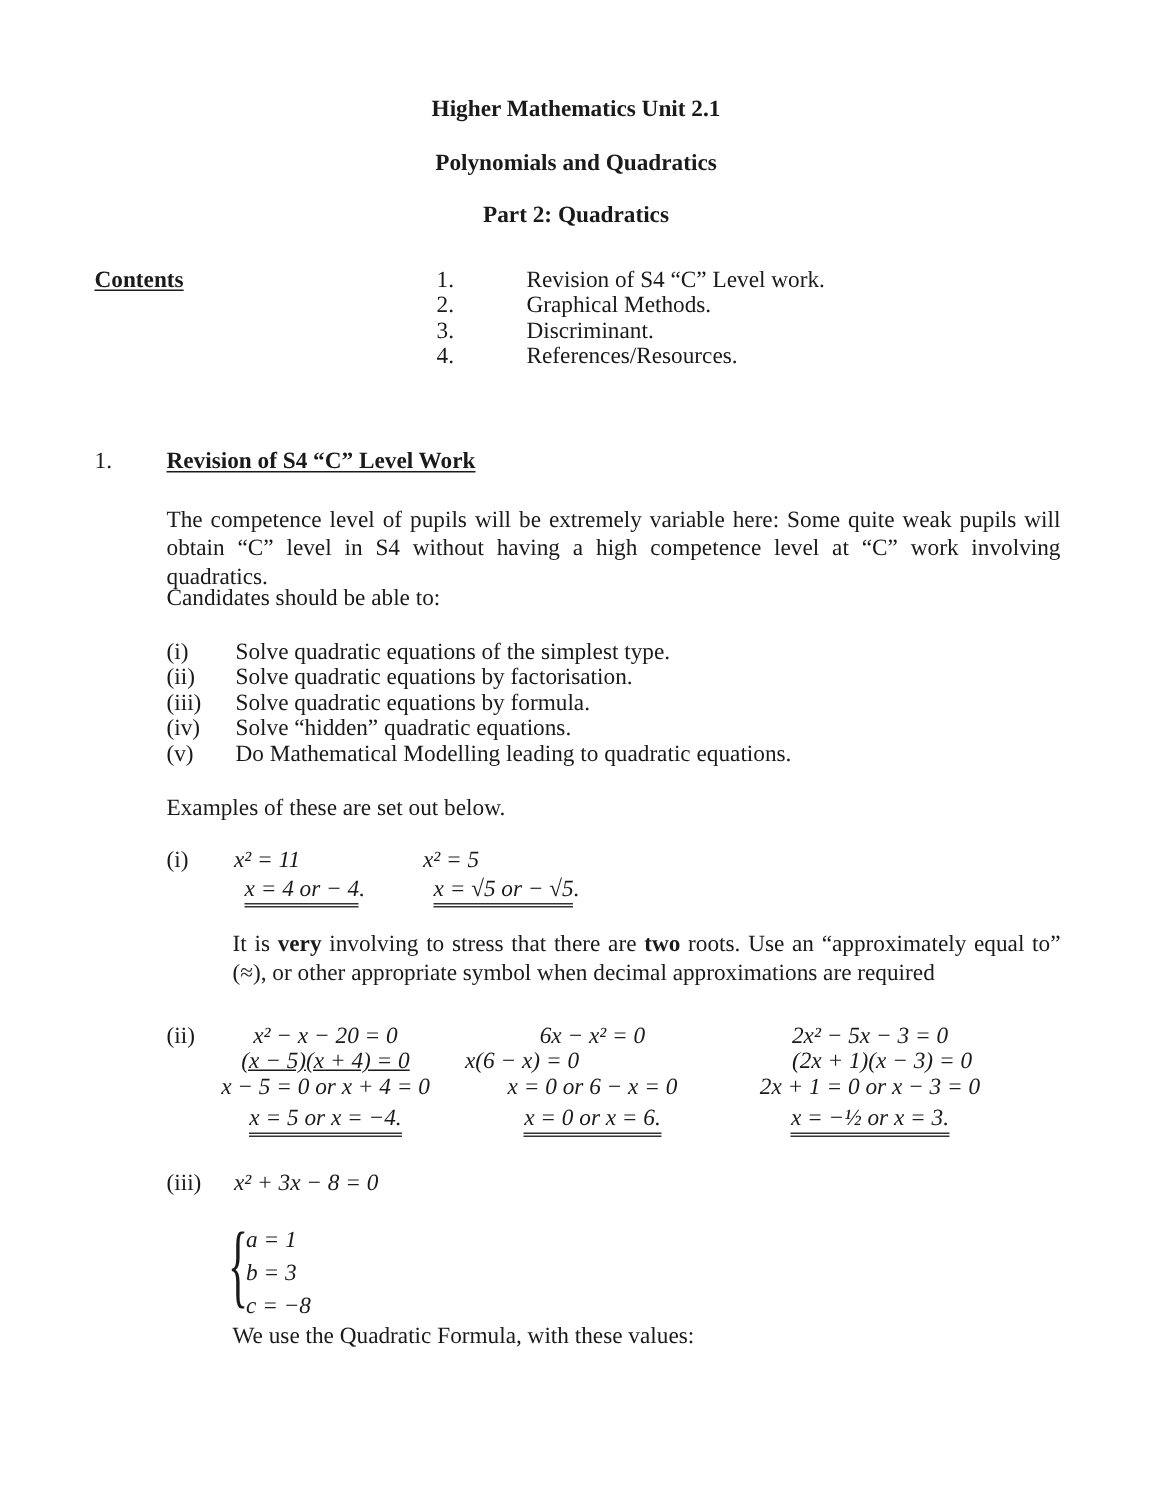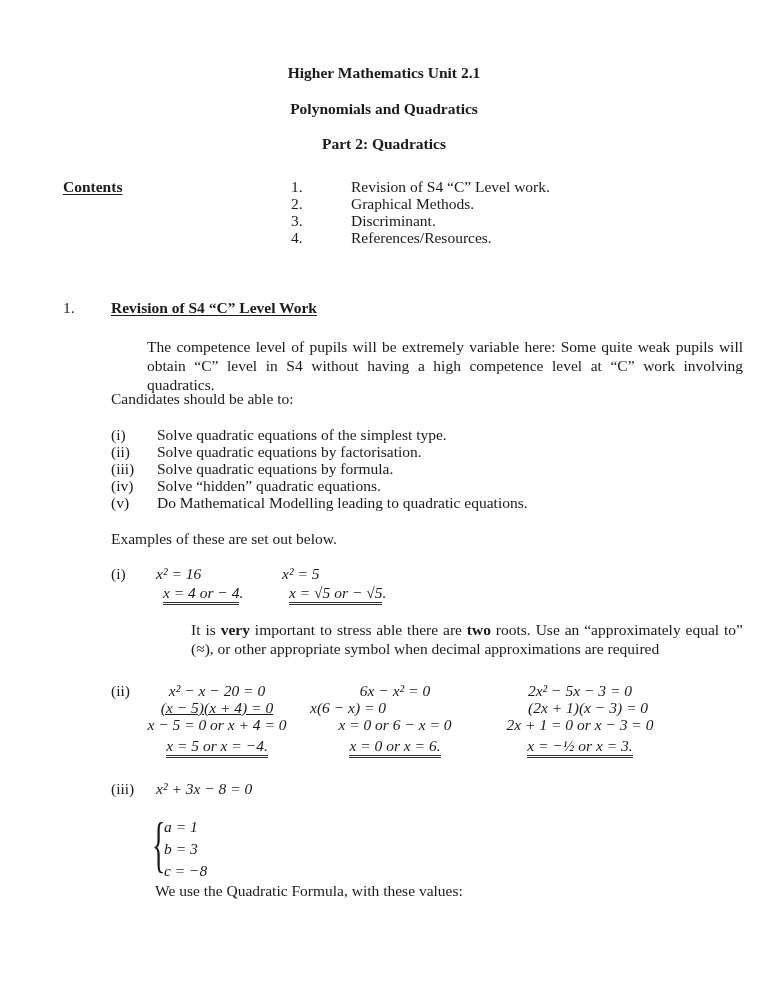--- a/index.html
+++ b/index.html
@@ -7,21 +7,21 @@
       width: 768px; height: 994px; position: relative; overflow: hidden;
       font-family: "Liberation Serif", "DejaVu Serif", serif;
       color: #1a1a1a; font-size: 15.5px;
     }
     .abs { position: absolute; white-space: nowrap; }
     .title { font-weight: bold; text-decoration-thickness: 1px; text-underline-offset: 2px; left: 0; width: 768px; text-align: center; }
     .bold-ul { font-weight: bold; text-decoration: underline; text-underline-offset: 2px; }
     .it { font-style: italic; }
     .math { font-family: "Liberation Serif", serif; }
     .dbl { border-bottom: 3px double #333; padding-bottom: 1px; margin-top: 12px; }
-    .para { white-space: normal; line-height: 19px; text-align: justify; margin-left: 36px; }
+    .para { white-space: normal; line-height: 19px; text-align: justify; }
     .brace { font-size: 62px; line-height: 62px; font-weight: 100; transform: scaleX(0.45); transform-origin: left top; }
   </style>
 </head>
 <body>
 
 <div class="abs title" style="top:64px;">Higher Mathematics Unit 2.1</div>
 <div class="abs title" style="top:100px;">Polynomials and Quadratics</div>
 <div class="abs title" style="top:135px;">Part 2: Quadratics</div>
 
 <div class="abs bold-ul" style="left:63px; top:178px;">Contents</div>
@@ -52,26 +52,26 @@
   <div class="abs" style="left:157px; top:460px;">Solve quadratic equations by formula.</div>
   <div class="abs" style="left:111px; top:477px;">(iv)</div>
   <div class="abs" style="left:157px; top:477px;">Solve “hidden” quadratic equations.</div>
   <div class="abs" style="left:111px; top:494px;">(v)</div>
   <div class="abs" style="left:157px; top:494px;">Do Mathematical Modelling leading to quadratic equations.</div>
 </div>
 
 <div class="abs" style="left:111px; top:530px;">Examples of these are set out below.</div>
 
 <div class="abs" style="left:111px; top:565px;">(i)</div>
-<div class="abs math it" style="left:156px; top:565px;">x² = 16</div>
+<div class="abs math it" style="left:156px; top:565px;">x² = 11</div>
 <div class="abs math it" style="left:163px; top:584px;"><span class="dbl">x = 4 or − 4</span>.</div>
 <div class="abs math it" style="left:282px; top:565px;">x² = 5</div>
 <div class="abs math it" style="left:289px; top:584px;"><span class="dbl">x = √5 or − √5</span>.</div>
 
-<div class="abs para" style="left:155px; top:620px; width:552px;"><span>It is </span><b>very</b><span> important to stress able there are </span><b>two</b><span> roots. Use an “approximately equal to” (≈), or other appropriate symbol when decimal approximations are required</span></div>
+<div class="abs para" style="left:155px; top:620px; width:552px;"><span>It is </span><b>very</b><span> involving to stress that there are </span><b>two</b><span> roots. Use an “approximately equal to” (≈), or other appropriate symbol when decimal approximations are required</span></div>
 
 <div class="abs" style="left:111px; top:682px;">(ii)</div>
 <div>
   <div class="abs math it" style="left:132px; width:170px; text-align:center; top:682px;">x² − x − 20 = 0</div>
   <div class="abs math it" style="left:132px; width:170px; text-align:center; top:699px;text-decoration:underline;">(x − 5)(x + 4) = 0</div>
   <div class="abs math it" style="left:132px; width:170px; text-align:center; top:716px;">x − 5 = 0 or x + 4 = 0</div>
   <div class="abs math it" style="left:132px; width:170px; text-align:center; top:737px;"><span class="dbl">x = 5 or x = −4.</span></div>
 </div>
 <div>
   <div class="abs math it" style="left:310px; width:170px; text-align:center; top:682px;">6x − x² = 0</div>

